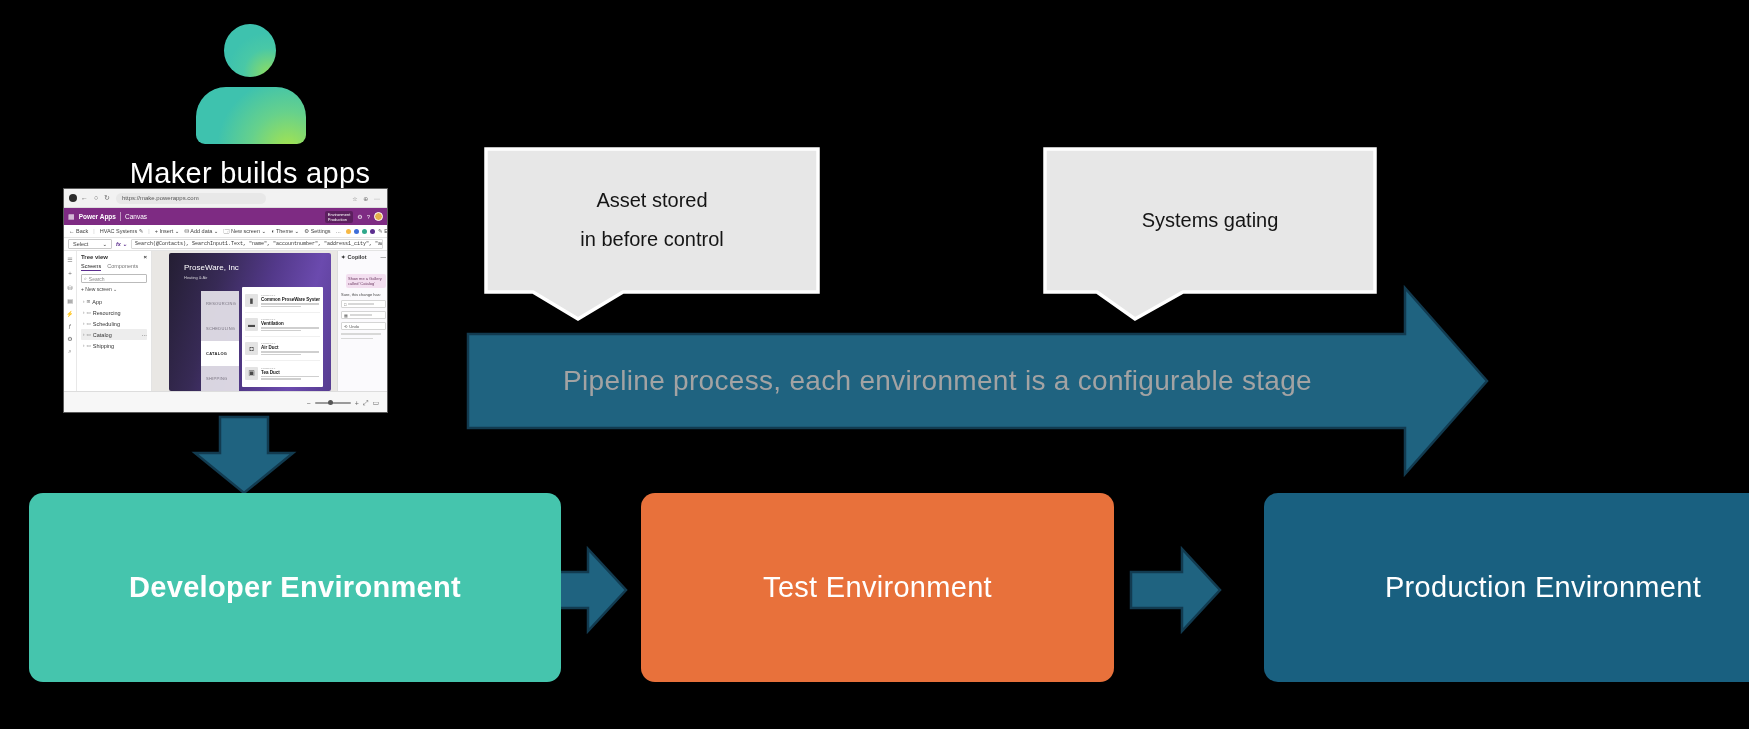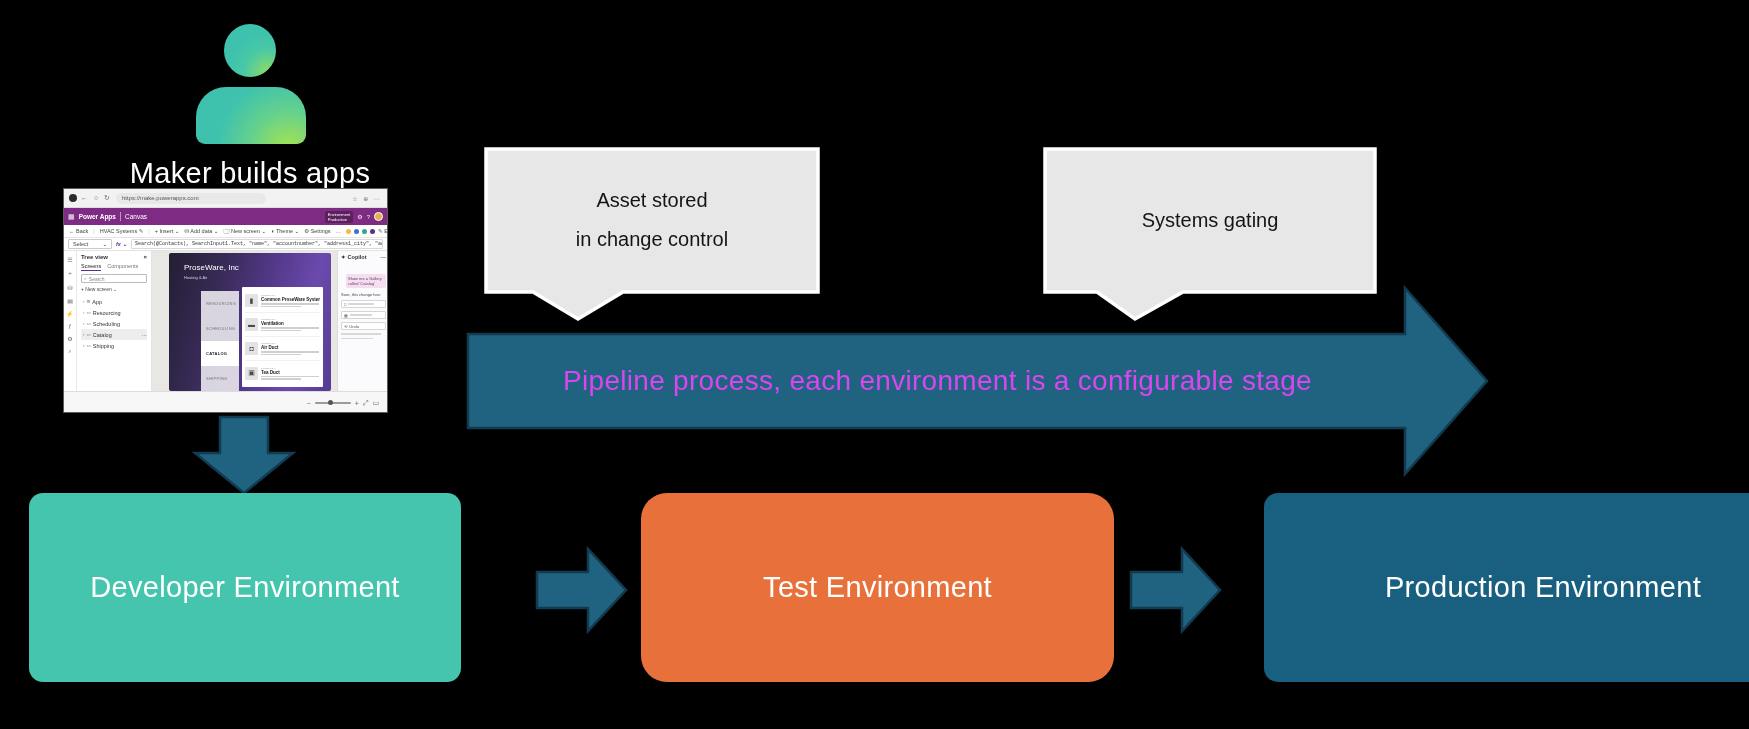--- a/index.html
+++ b/index.html
@@ -12,25 +12,25 @@
   .maker-body{position:absolute;left:196px;top:87px;width:110px;height:57px;
     border-radius:30px 30px 9px 9px;
     background:radial-gradient(circle at 84% 110%, #a8e44c 0%, #66d18c 34%, #3ec2ae 64%);}
   .maker-label{position:absolute;left:95px;top:157px;width:310px;text-align:center;
     color:#fff;font-size:29px;letter-spacing:.3px;}
 
   
   .callout-text{position:absolute;display:flex;flex-direction:column;justify-content:center;
     align-items:center;color:#151515;font-size:20px;line-height:39px;}
   .pipeline-label{position:absolute;left:470px;top:334px;width:935px;height:94px;display:flex;
-    align-items:center;justify-content:center;color:#d946ef;font-size:28px;letter-spacing:.3px;}
+    align-items:center;justify-content:center;color:#a3a3a3;font-size:28px;letter-spacing:.3px;}
   .env-box{position:absolute;top:493px;height:189px;border-radius:14px;display:flex;
     align-items:center;justify-content:center;color:#fff;font-size:29px;letter-spacing:.3px;}
-  .env-dev{left:29px;width:432px;}
-  .env-test{left:641px;width:473px;border-radius:26px;}
+  .env-dev{left:29px;width:532px;font-weight:bold;}
+  .env-test{left:641px;width:473px;}
   .env-prod{left:1223px;width:558px;margin-left:41px;}
   .arrow-shape{fill:#1F6380;stroke:#123B50;stroke-width:2.5;}
   .callout-shape{fill:#E7E7E7;stroke:#FFFFFF;stroke-width:3.5;stroke-linejoin:miter;}
   svg.layer{position:absolute;left:0;top:0;}
 
   
   .shot{position:absolute;left:63px;top:188px;width:325px;height:225px;background:#fff;
     border:1px solid #5a5a5a;box-sizing:border-box;overflow:hidden;}
   .shot *{box-sizing:border-box;}
   .chromebar{position:absolute;left:0;top:0;width:100%;height:19px;background:#f2f2f2;
@@ -139,21 +139,21 @@
     <path class="callout-shape" d="M486,149 H818 V292 H623 L578,319 L533,292 H486 Z"></path>
     <path class="callout-shape" d="M1045,149 H1375 V292 H1183 L1135,319 L1097,292 H1045 Z"></path>
   </svg>
 
   <div class="maker-head"></div>
   <div class="maker-body"></div>
   <div class="maker-label">Maker builds apps</div>
 
   <div class="callout-text" style="left:486px;top:151px;width:332px;height:138px;">
     <div>Asset stored</div>
-    <div>in change control</div>
+    <div>in before control</div>
   </div>
   <div class="callout-text" style="left:1045px;top:151px;width:330px;height:138px;">
     <div>Systems gating</div>
   </div>
 
   <div class="pipeline-label">Pipeline process, each environment is a configurable stage</div>
 
   <div class="env-box env-dev" style="background: rgb(69, 197, 173);">
     <span>Developer Environment</span>
   </div>

